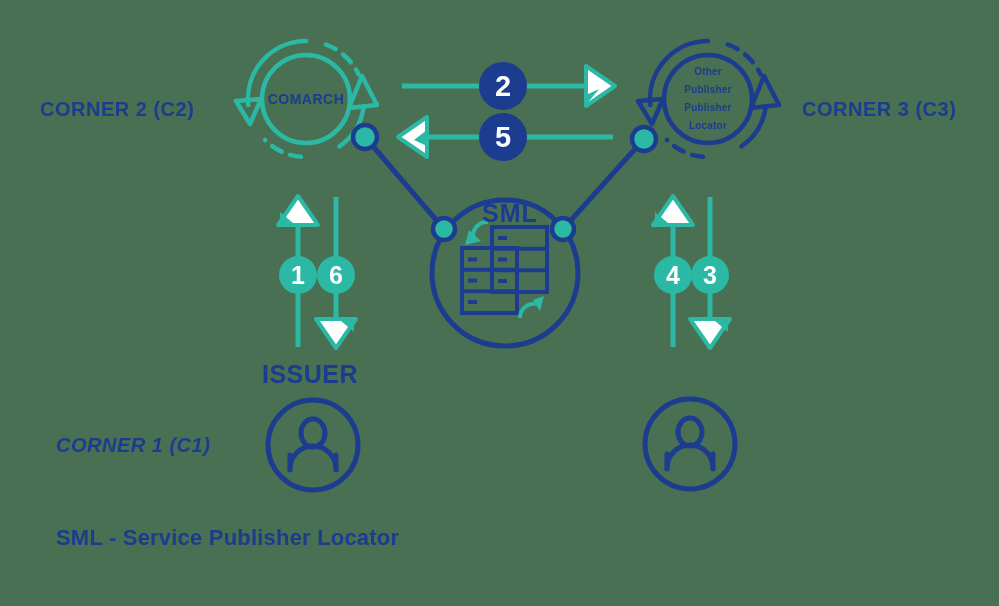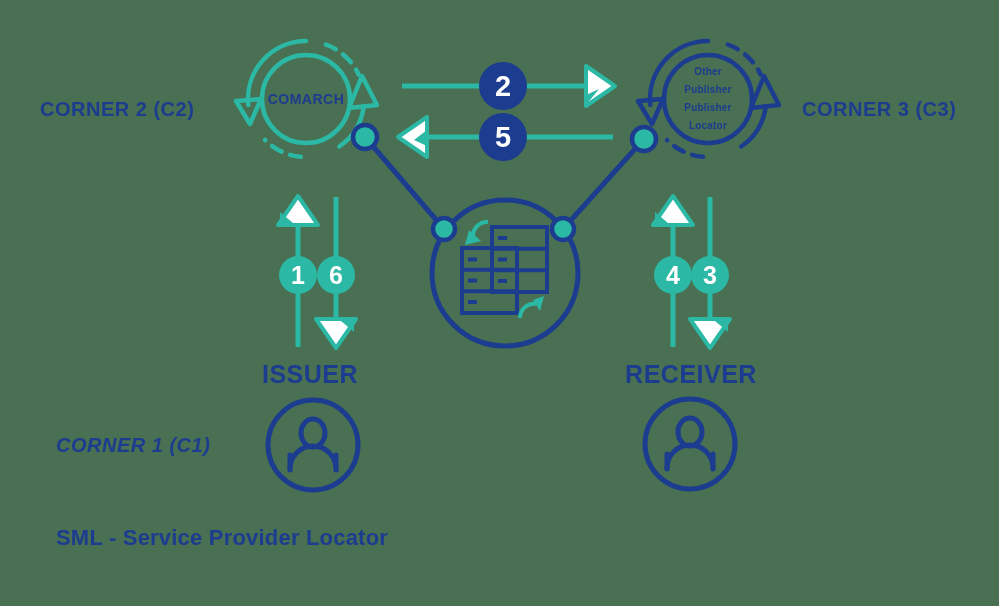--- a/index.html
+++ b/index.html
@@ -134,33 +134,33 @@
 
     <use href="#person" transform="translate(313,445)" style="color:var(--navy)"></use>
     <use href="#person" transform="translate(690,444)" style="color:var(--navy)"></use>
   </svg>
 
   <div class="lbl corner" style="left:40px;top:98px;">CORNER 2 (C2)</div>
   <div class="lbl corner" style="left:802px;top:98px;">CORNER 3 (C3)</div>
   <div class="lbl corner" style="left:56px;top:434px;font-style:italic;">CORNER 1 (C1)</div>
 
   <div class="lbl actor" style="left:230px;top:360px;">ISSUER</div>
-  <div class="lbl actor" style="left:611px;top:360px;">RECEIVER</div>
 
   <div class="lbl cycle-lbl comarch" style="left:246px;top:91px;">COMARCH</div>
   <div class="lbl cycle-lbl provider" style="left:648px;top:63px;">
     <div>Other</div>
     <div>Publisher</div>
     <div>Publisher</div>
     <div>Locator</div>
   </div>
 
+  <div class="lbl registry" style="left:455px;top:199px;">SML</div>
 
   <div class="step big" style="left:479px;top:62px;">2</div>
   <div class="step big" style="left:479px;top:113px;">5</div>
   <div class="step small" style="left:279px;top:256px;">1</div>
   <div class="step small" style="left:317px;top:256px;">6</div>
   <div class="step small" style="left:654px;top:256px;">4</div>
   <div class="step small" style="left:691px;top:256px;">3</div>
 
-  <div class="lbl legend" style="left:56px;top:525px;">SML - Service Provider Locator</div>
+  <div class="lbl legend" style="left:56px;top:525px;">SML - Service Publisher Locator</div>
 
 </div>
 
 </body></html>

